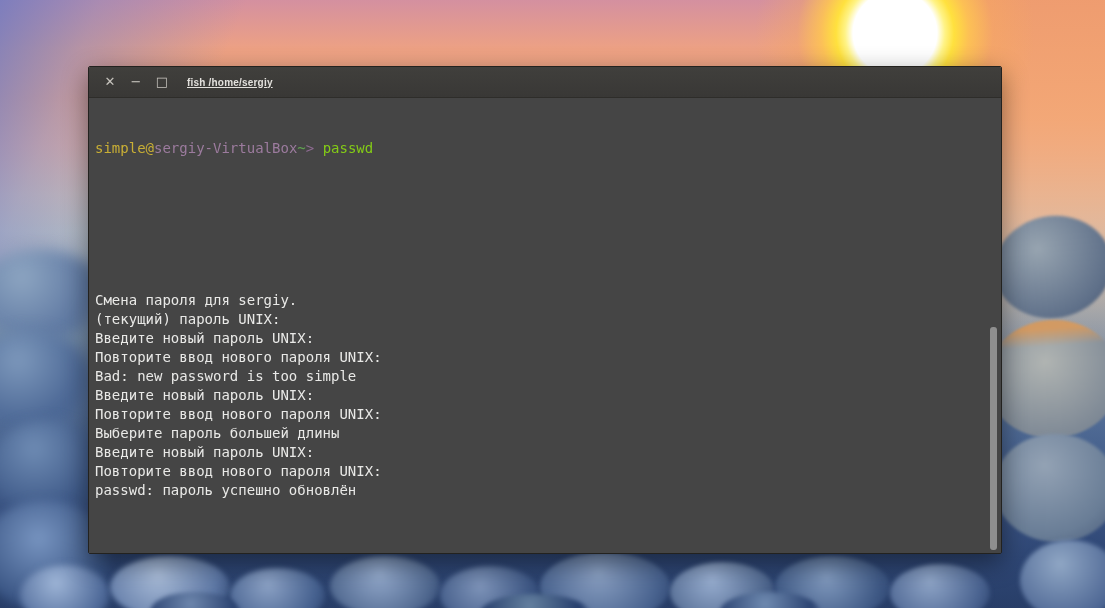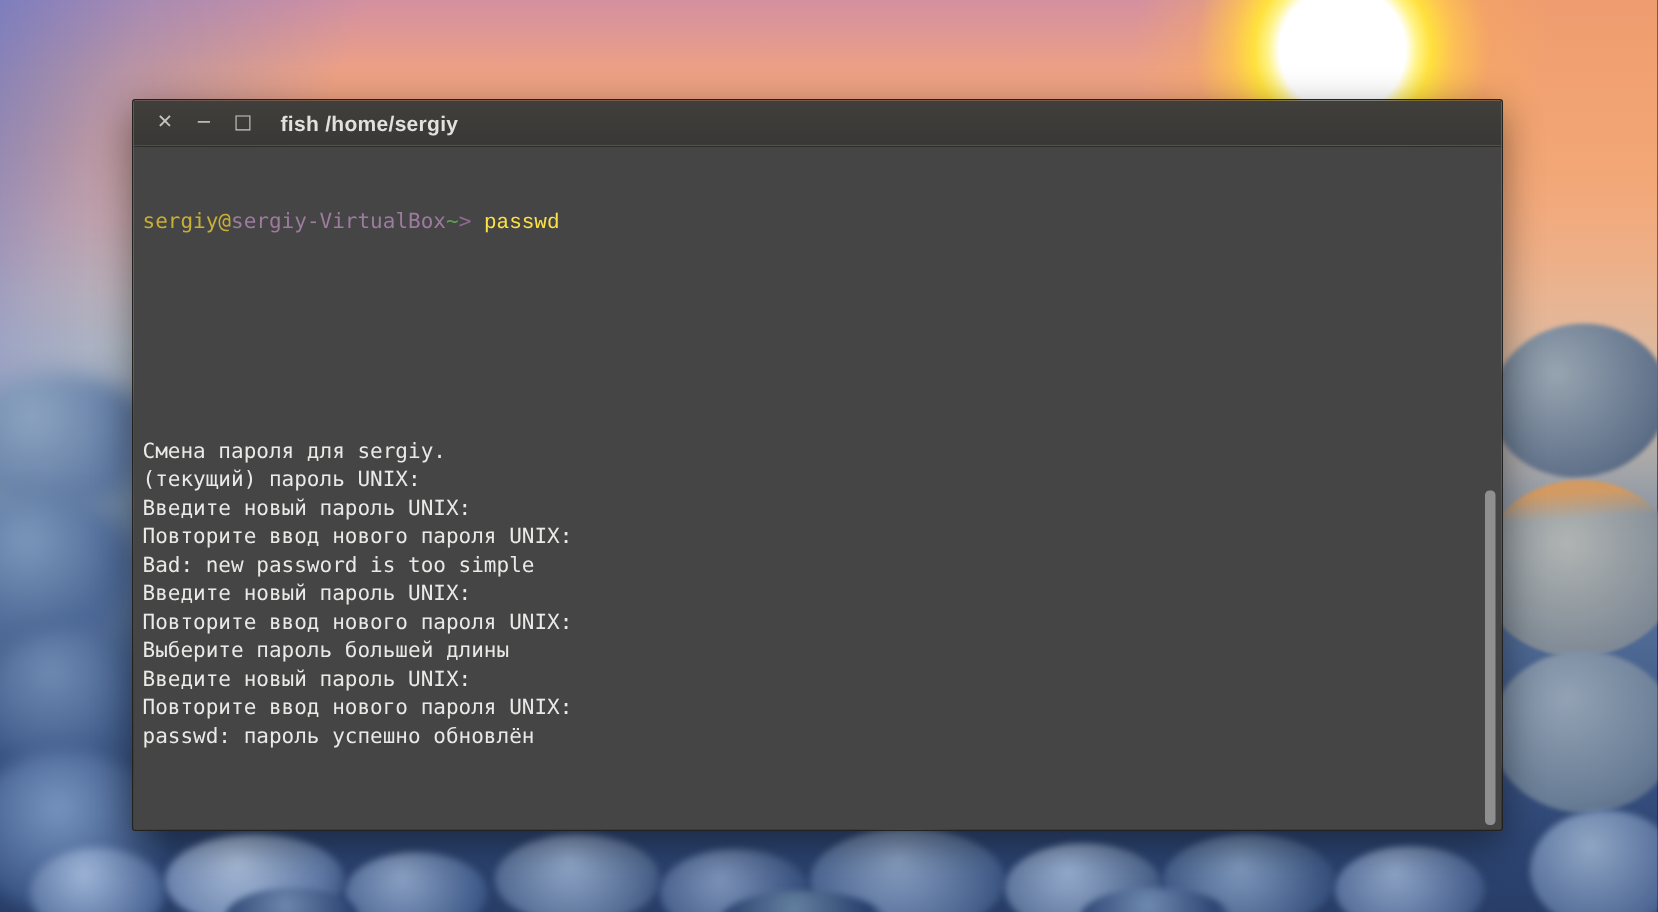--- a/index.html
+++ b/index.html
@@ -19,21 +19,21 @@
 
   
   .window{position:absolute;left:88px;top:66px;width:912px;height:486px;
     border:1px solid #23221f;border-radius:2px;box-shadow:0 8px 26px rgba(0,0,0,.45);
     display:flex;flex-direction:column;overflow:hidden;}
   .titlebar{height:30px;flex:0 0 30px;background:linear-gradient(180deg,#403f3c,#393836);
     border-bottom:1px solid #2e2d2a;display:flex;align-items:center;color:#cfccc6;}
   .winbtns{display:flex;align-items:center;gap:12px;padding:0 10px 0 14px;}
   .winbtn{width:14px;height:14px;display:flex;align-items:center;justify-content:center;
     font-size:13px;line-height:14px;color:#c6c3bd;cursor:pointer;font-family:"DejaVu Sans",sans-serif;}
-  .title{font-weight:bold;font-size:14px;color:#e3e1dd;margin-left:8px;letter-spacing:.2px;}
+  .title{font-weight:bold;font-size:10px;color:#e3e1dd;margin-left:8px;letter-spacing:.2px;text-decoration:underline;}
   .term{flex:1;background:#454545;position:relative;
     font-family:"DejaVu Sans Mono","Liberation Mono",monospace;font-size:14px;line-height:19px;
     color:#e9e9e7;padding:3px 14px 0 6px;white-space:pre;}
   .c-user{color:#c9af35;} .c-host{color:#9c7b9e;} .c-cwd{color:#5fa150;}
   .c-sym{color:#8e6b92;} .c-cmd{color:#3086e0;}
   .scroll-thumb{position:absolute;right:4px;top:229px;width:7px;height:223px;
     background:#8f8f8f;border-radius:3px;}
 </style>
 </head>
 <body>
@@ -68,21 +68,21 @@
     <div class="titlebar">
       <div class="winbtns">
         <span class="winbtn">✕</span>
         <span class="winbtn">−</span>
         <span class="winbtn">□</span>
       </div>
       <span class="title">fish /home/sergiy</span>
     </div>
 
     <div class="term">
-      <div><span class="c-user" style="color: rgb(201, 175, 53);">sergiy@</span><span class="c-host" style="color: rgb(156, 123, 158); text-align: right;">sergiy-VirtualBox</span><span class="c-cwd" style="color: rgb(95, 161, 80);">~</span><span class="c-sym" style="color: rgb(142, 107, 146);">&gt;</span><span> </span><span class="c-cmd" style="color: #fde047; font-family: Liberation Mono, monospace;">passwd</span>
+      <div><span class="c-user" style="color: rgb(201, 175, 53);">simple@</span><span class="c-host" style="color: rgb(156, 123, 158); text-align: right;">sergiy-VirtualBox</span><span class="c-cwd" style="color: rgb(95, 161, 80);">~</span><span class="c-sym" style="color: rgb(142, 107, 146);">&gt;</span><span> </span><span class="c-cmd" style="color: #84cc16;">passwd</span>
       </div>
 
       <div>
         
       <div>Смена пароля для sergiy.</div><div>(текущий) пароль UNIX:</div><div>Введите новый пароль UNIX:</div><div>Повторите ввод нового пароля UNIX:</div><div>Bad: new password is too simple</div><div>Введите новый пароль UNIX:</div><div>Повторите ввод нового пароля UNIX:</div><div>Выберите пароль большей длины</div><div>Введите новый пароль UNIX:</div><div>Повторите ввод нового пароля UNIX:</div><div>passwd: пароль успешно обновлён</div></div>
 
       
 
       <div class="scroll-thumb"></div>
     </div>

